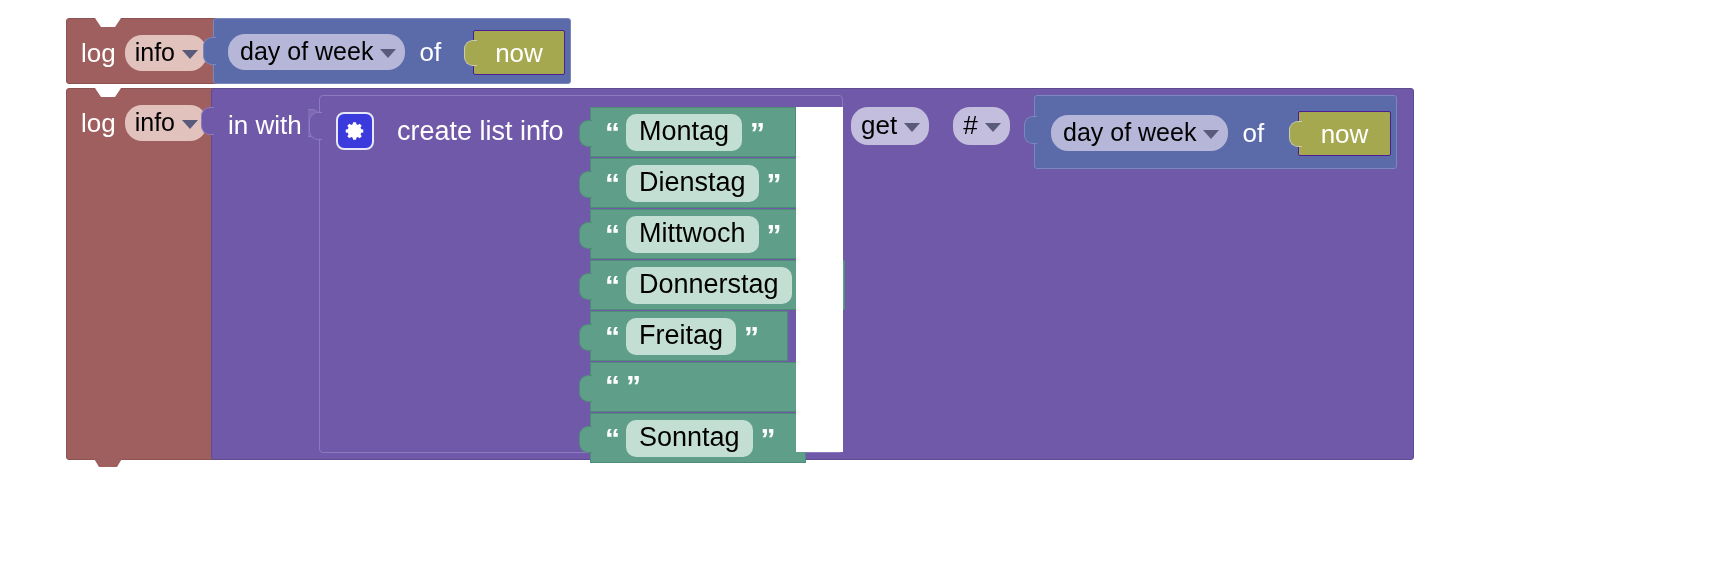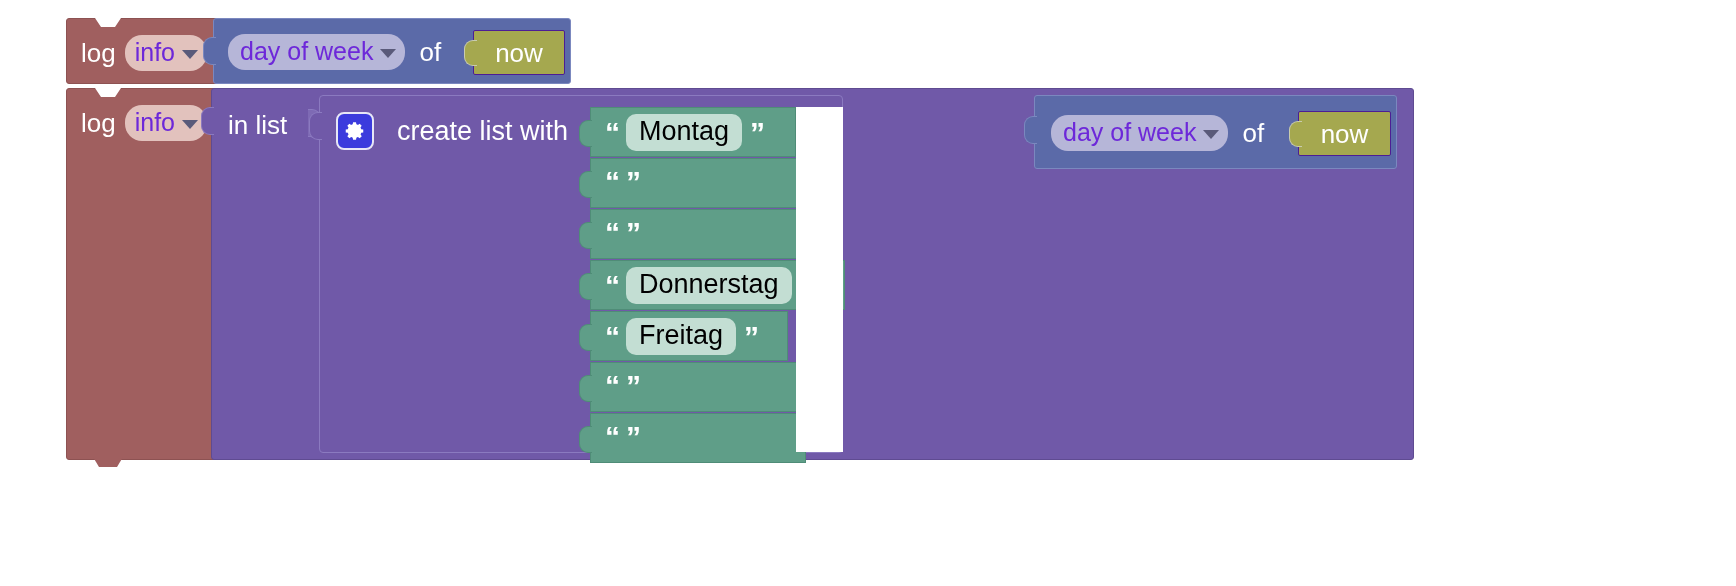--- a/index.html
+++ b/index.html
@@ -42,21 +42,21 @@
   
   .tab{
     position:absolute;left:-11px;width:12px;height:26px;
     border-radius:9px 0 0 9px;
   }
 
   
   .field{
     display:inline-flex;align-items:center;gap:7px;
     border-radius:17px;padding:3px 9px 4px 10px;
-    font-size:25px;color:#6d28d9;
+    font-size:25px;color:#000000;
   }
   .field.light-red{background:#e2c2bd;}
   .field.lavender{background:#b6b6d8;padding-left:12px;}
   .field.lav2{background:#c3bedd;}
   .caret{
     width:0;height:0;border-left:8px solid transparent;
     border-right:8px solid transparent;border-top:9px solid #5a5a7a;
     margin-top:3px;
   }
 
@@ -126,62 +126,64 @@
         <span>info</span>
         <span class="caret"></span>
       </span>
     </div>
     <div class="socket" style="right:-1px;top:18px;background:#7e6ab4;border:1px solid #5f4b91;"></div>
   </div>
 
   <div class="blk purple" style="left:211px;top:88px;width:1203px;height:372px;">
     <div class="tab" style="top:18px;background:#7059a8;border:1px solid #8b7ac0;border-right:none;"></div>
 
-    <span class="lbl wtxt" style="position:absolute;left:16px;top:23px;">in list</span>
+    <span class="lbl wtxt" style="position:absolute;left:16px;top:23px;">in with</span>
 
     <div class="socket" style="left:96px;top:20px;width:12px;height:26px;background:#7e6ab4;border:1px solid #8b7ac0;border-left:none;"></div>
 
     <div class="blk purple-in" style="left:107px;top:6px;width:524px;height:358px;">
       <div class="tab" style="left:-11px;top:16px;background:#7059a8;border:1px solid #8b7ac0;border-right:none;"></div>
 
       <div style="position:absolute;left:16px;top:16px;display:flex;align-items:center;gap:23px;">
         <span class="gear">
           <svg width="22" height="22" viewBox="0 0 24 24" aria-hidden="true">
             <path fill="#ffffff" d="M12 8.2a3.8 3.8 0 100 7.6 3.8 3.8 0 000-7.6zm0 5.9a2.1 2.1 0 110-4.2 2.1 2.1 0 010 4.2z"></path>
             <path fill="#ffffff" d="M21 13.6v-3.2l-2.3-.4a7 7 0 00-.7-1.7l1.3-1.9-2.2-2.3-1.9 1.3a7 7 0 00-1.7-.7L13.1 2.4H9.9L9.5 4.7a7 7 0 00-1.7.7L5.9 4.1 3.6 6.4l1.3 1.9a7 7 0 00-.7 1.7l-2.3.4v3.2l2.3.4c.16.6.4 1.17.7 1.7l-1.3 1.9 2.3 2.3 1.9-1.3c.53.3 1.1.54 1.7.7l.4 2.3h3.2l.4-2.3c.6-.16 1.17-.4 1.7-.7l1.9 1.3 2.3-2.3-1.3-1.9c.3-.53.54-1.1.7-1.7l2.3-.4z"></path>
           </svg>
         </span>
-        <span class="lbl wtxt" style="font-size:27px;">create list with</span>
+        <span class="lbl wtxt" style="font-size:27px;">create list info</span>
       </div>
 
       <div style="position:absolute;left:263px;top:11px;width:10px;height:344px;"></div>
 
       <div style="position:absolute;left:270px;top:11px;">
 
         <div class="blk green" style="position:relative;margin-bottom:1px;width:206px;height:50px;">
           <div class="tab" style="left:-12px;top:12px;height:25px;background:#5f9e88;border:1px solid #4f8c77;border-right:none;"></div>
           <div style="position:absolute;left:14px;top:6px;display:flex;align-items:center;gap:8px;">
             <span class="quote">“</span>
             <span class="str">Montag</span>
             <span class="quote">”</span>
           </div>
         </div>
 
         <div class="blk green" style="position:relative;margin-bottom:1px;width:222px;height:50px;">
           <div class="tab" style="left:-12px;top:12px;height:25px;background:#5f9e88;border:1px solid #4f8c77;border-right:none;"></div>
           <div style="position:absolute;left:14px;top:6px;display:flex;align-items:center;gap:8px;">
             <span class="quote">“</span>
+            <span class="str">Dienstag</span>
             <span class="quote">”</span>
           </div>
         </div>
 
         <div class="blk green" style="position:relative;margin-bottom:1px;width:222px;height:50px;">
           <div class="tab" style="left:-12px;top:12px;height:25px;background:#5f9e88;border:1px solid #4f8c77;border-right:none;"></div>
           <div style="position:absolute;left:14px;top:6px;display:flex;align-items:center;gap:8px;">
             <span class="quote">“</span>
+            <span class="str">Mittwoch</span>
             <span class="quote">”</span>
           </div>
         </div>
 
         <div class="blk green" style="position:relative;margin-bottom:1px;width:255px;height:50px;">
           <div class="tab" style="left:-12px;top:12px;height:25px;background:#5f9e88;border:1px solid #4f8c77;border-right:none;"></div>
           <div style="position:absolute;left:14px;top:6px;display:flex;align-items:center;gap:8px;">
             <span class="quote">“</span>
             <span class="str">Donnerstag</span>
             <span class="quote">”</span>
@@ -202,28 +204,39 @@
           <div style="position:absolute;left:14px;top:6px;display:flex;align-items:center;gap:8px;">
             <span class="quote">“</span>
             <span class="quote">”</span>
           </div>
         </div>
 
         <div class="blk green" style="position:relative;margin-bottom:0;width:216px;height:50px;">
           <div class="tab" style="left:-12px;top:12px;height:25px;background:#5f9e88;border:1px solid #4f8c77;border-right:none;"></div>
           <div style="position:absolute;left:14px;top:6px;display:flex;align-items:center;gap:8px;">
             <span class="quote">“</span>
+            <span class="str">Sonntag</span>
             <span class="quote">”</span>
           </div>
         </div>
       </div>
 
       <div style="position:absolute;left:476px;top:11px;width:47px;height:345px;background:#ffffff;"></div>
     </div>
 
+    <div style="position:absolute;left:639px;top:18px;display:flex;align-items:center;gap:24px;">
+      <span class="field lav2" style="font-size:26px;">
+        <span>get</span>
+        <span class="caret"></span>
+      </span>
+      <span class="field lav2" style="font-size:26px;">
+        <span>#</span>
+        <span class="caret"></span>
+      </span>
+    </div>
 
     <div class="blk slate" style="left:822px;top:6px;width:363px;height:74px;">
       <div class="tab" style="left:-11px;top:20px;background:#5b6aa8;border:1px solid #7b88bf;border-right:none;"></div>
       <div style="position:absolute;left:16px;top:19px;display:flex;align-items:center;gap:14px;">
         <span class="field lavender">
           <span>day of week</span>
           <span class="caret"></span>
         </span>
         <span class="lbl wtxt">of</span>
       </div>

